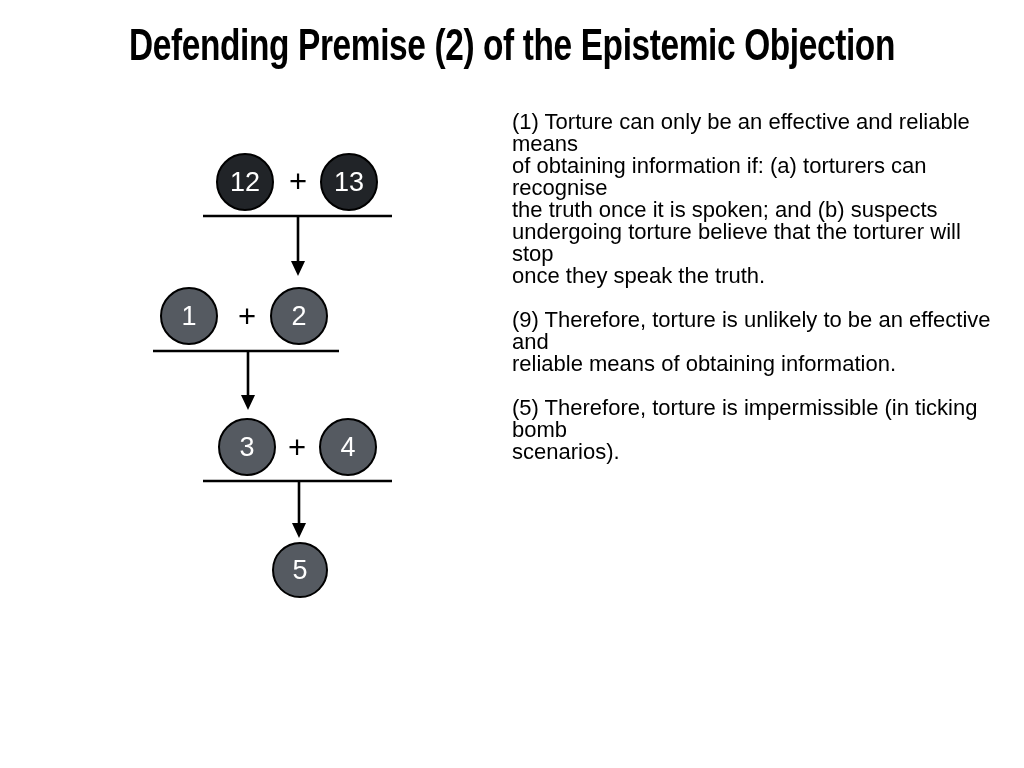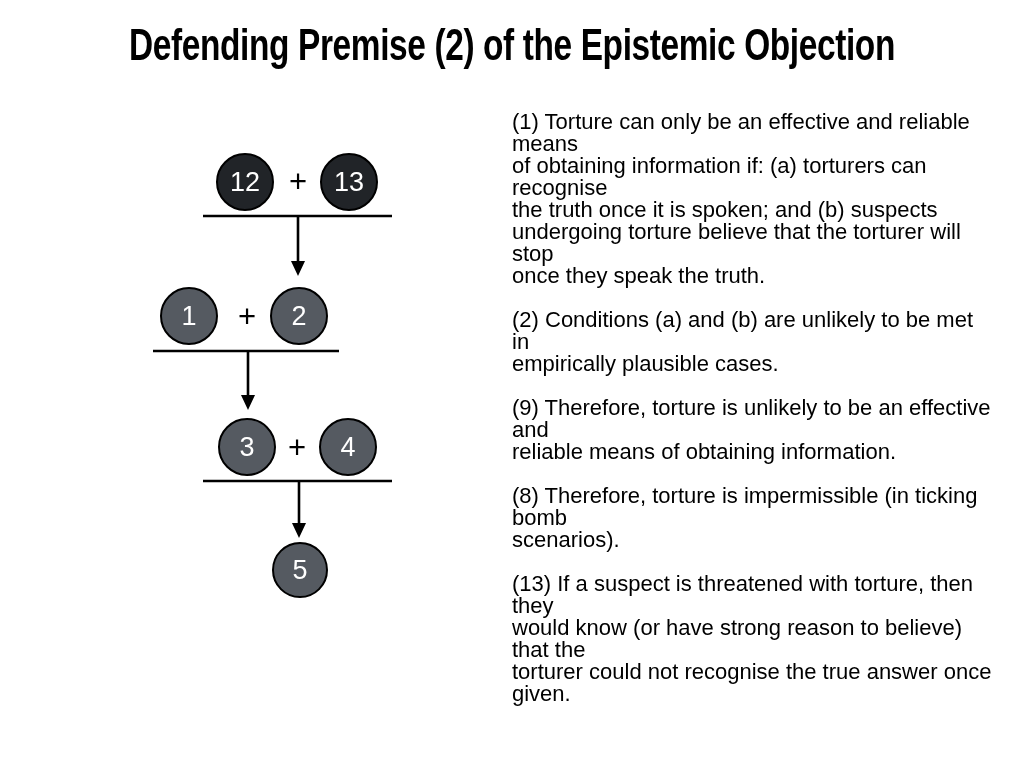--- a/index.html
+++ b/index.html
@@ -126,25 +126,19 @@
     <circle class="node node-gray" cx="300" cy="570" r="27"></circle>
     <text class="node-label" x="300" y="579">5</text>
   </svg>
 
   <div class="premises">
     <p>(1) Torture can only be an effective and reliable means
 of obtaining information if: (a) torturers can recognise
 the truth once it is spoken; and (b) suspects
 undergoing torture believe that the torturer will stop
 once they speak the truth.</p>
-    <p>(2) Conditions (a) and (b) are unlikely to be met in
-empirically plausible cases.</p>
     <p>(9) Therefore, torture is unlikely to be an effective and
 reliable means of obtaining information.</p>
-    <p>(8) Therefore, torture is impermissible (in ticking bomb
+    <p>(5) Therefore, torture is impermissible (in ticking bomb
 scenarios).</p>
-    <p>(13) If a suspect is threatened with torture, then they
-would know (or have strong reason to believe) that the
-torturer could not recognise the true answer once
-given.</p>
   </div>
 
 </div>
 
 </body></html>

